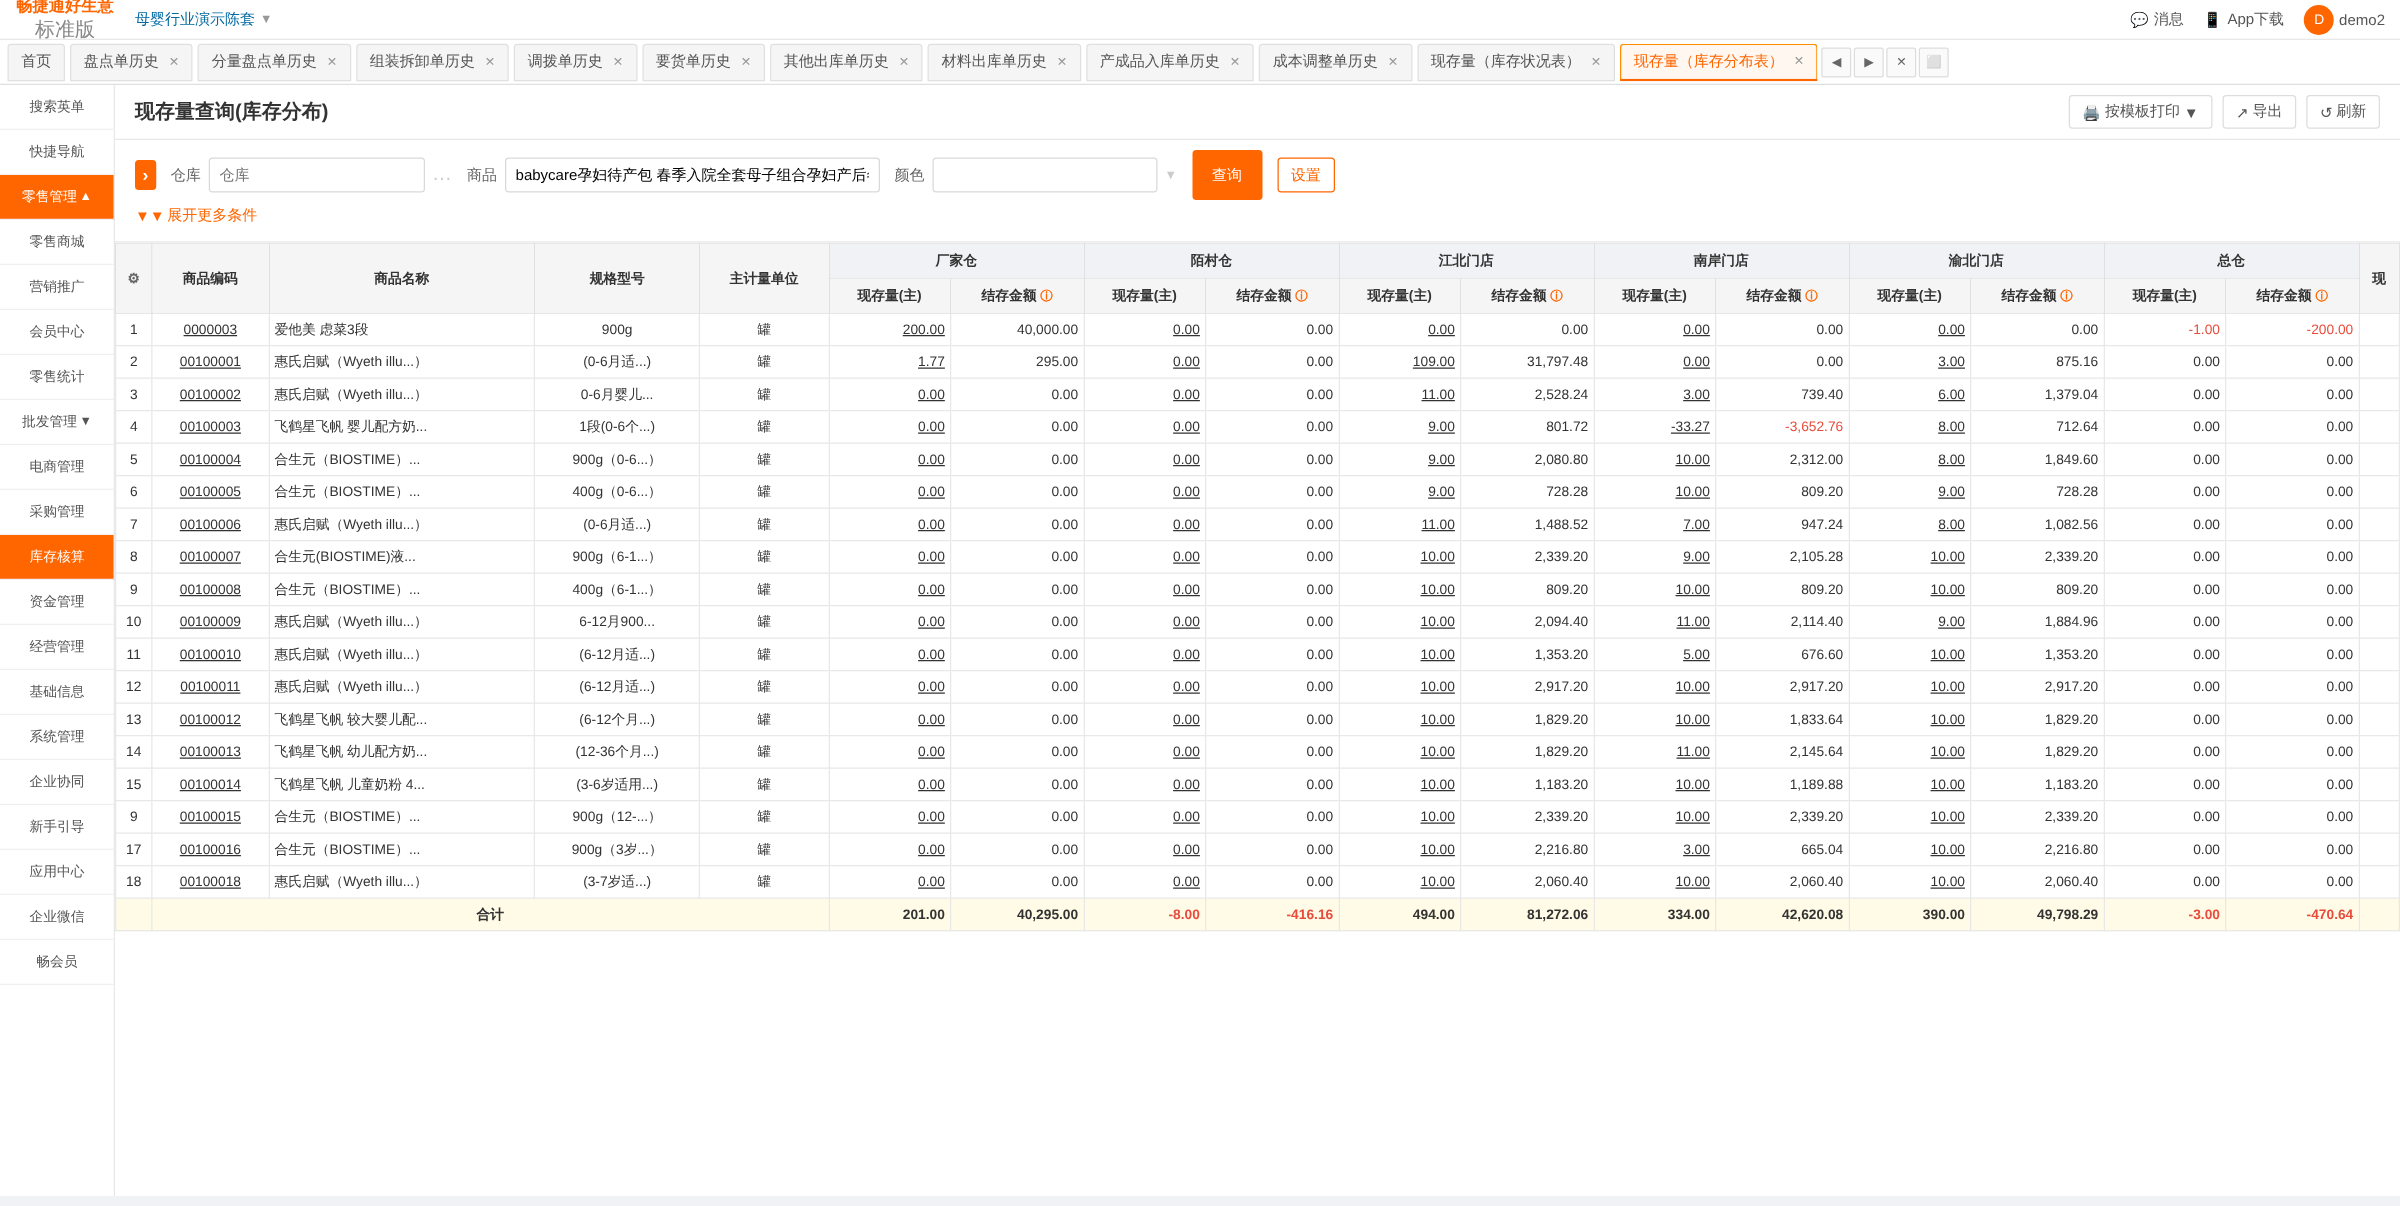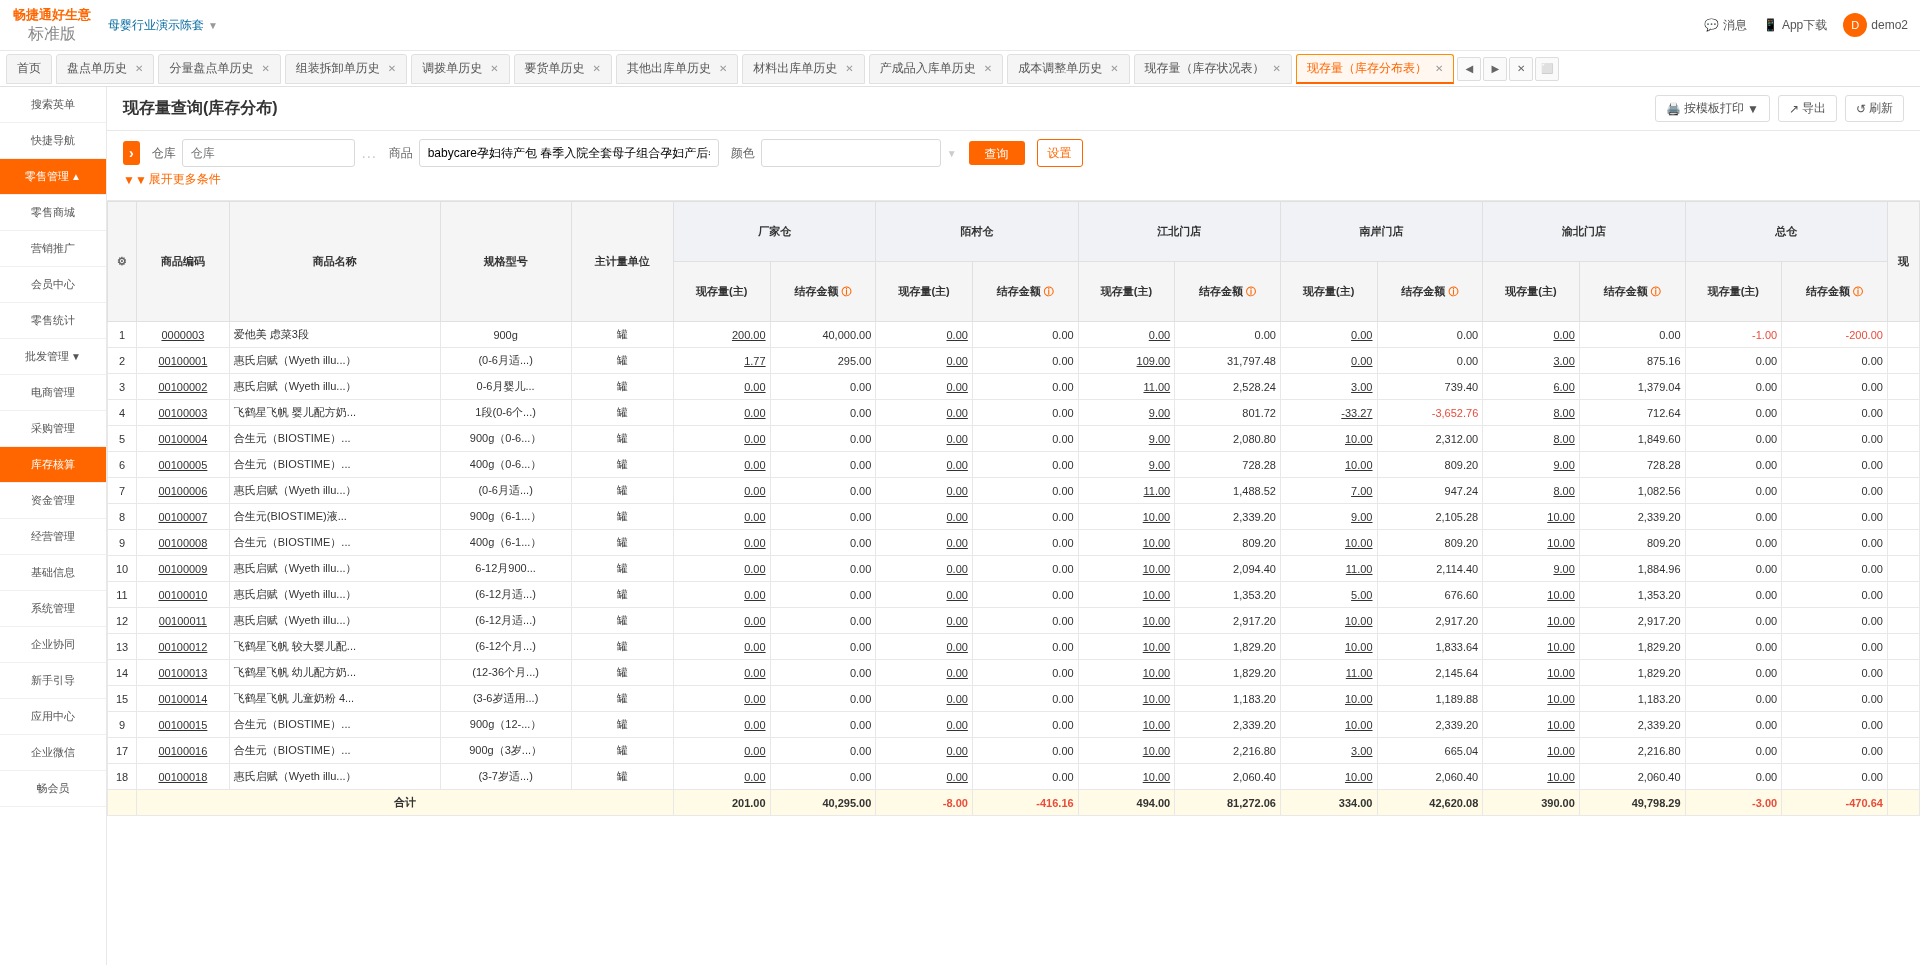--- a/index.html
+++ b/index.html
@@ -1,38 +1,38 @@
 <!DOCTYPE html>
 <html><head>
   <meta charset="utf-8">
   <style>
     * { box-sizing: border-box; margin: 0; padding: 0; }
     body { font-family: 'Microsoft YaHei', Arial, sans-serif; font-size: 12px; background: #f0f2f5; color: #333; overflow: hidden; }
 
     
-    .top-bar { height: 51px; background: #fff; display: flex; align-items: center; justify-content: space-between; padding: 0 12px; border-bottom: 1px solid #e8e8e8; }
+    .top-bar { height: 32px; background: #fff; display: flex; align-items: center; justify-content: space-between; padding: 0 12px; border-bottom: 1px solid #e8e8e8; }
     .top-bar-left { display: flex; align-items: center; gap: 8px; }
     .logo-area { display: flex; flex-direction: column; align-items: center; width: 80px; }
     .top-bar-right { display: flex; align-items: center; gap: 16px; font-size: 12px; color: #555; }
     .top-bar-icon { display: flex; align-items: center; gap: 4px; cursor: pointer; }
 
     
     .tab-bar { height: 36px; background: #fff; display: flex; align-items: center; padding: 0 4px; border-bottom: 1px solid #e0e0e0; overflow-x: auto; white-space: nowrap; }
     .tab-bar::-webkit-scrollbar { height: 0; }
     .tab-item { display: inline-flex; align-items: center; padding: 0 10px; height: 30px; margin: 0 2px; border-radius: 3px 3px 0 0; font-size: 12px; cursor: pointer; border: 1px solid transparent; gap: 4px; white-space: nowrap; }
     .tab-item.active { background: #fff7f0; border-color: #ff8c00; color: #ff6600; border-bottom: 2px solid #ff6600; justify-content: flex-end; }
     .tab-item.normal { background: #f5f5f5; border-color: #e0e0e0; color: #555; }
     .tab-item .tab-close { color: #999; font-size: 10px; margin-left: 4px; }
     .tab-nav-btn { width: 24px; height: 24px; display: flex; align-items: center; justify-content: center; cursor: pointer; color: #666; border: 1px solid #ddd; background: #fafafa; border-radius: 2px; margin: 0 1px; font-size: 10px; }
 
     
     .main-layout { display: flex; height: calc(965px - 40px - 36px); }
 
     
-    .sidebar { width: 107px; background: #fff; border-right: 1px solid #e8e8e8; display: flex; flex-direction: column; overflow-y: auto; flex-shrink: 0; }
+    .sidebar { width: 92px; background: #fff; border-right: 1px solid #e8e8e8; display: flex; flex-direction: column; overflow-y: auto; flex-shrink: 0; }
     .sidebar-item { padding: 10px 6px; text-align: center; cursor: pointer; font-size: 11px; color: #555; border-bottom: 1px solid #f0f0f0; }
     .sidebar-item.active { background: #ff6600; color: #fff; }
     .sidebar-item.has-arrow { display: flex; align-items: center; justify-content: center; gap: 2px; }
 
     
     .content { flex: 1; display: flex; flex-direction: column; overflow: hidden; }
 
     
     .page-header { background: #fff; padding: 8px 16px; display: flex; align-items: center; justify-content: space-between; border-bottom: 1px solid #e8e8e8; }
     .page-title { font-size: 16px; font-weight: bold; color: #333; }
@@ -41,29 +41,29 @@
 
     
     .filter-area { background: #fff; padding: 8px 16px; border-bottom: 1px solid #e8e8e8; }
     .filter-row { display: flex; align-items: center; gap: 12px; flex-wrap: wrap; }
     .filter-item { display: flex; align-items: center; gap: 6px; }
     .filter-label { color: #666; font-size: 12px; white-space: nowrap; }
     .filter-input { border: 1px solid #d9d9d9; border-radius: 3px; padding: 4px 8px; font-size: 12px; height: 28px; min-width: 120px; }
     .filter-input-long { min-width: 300px; }
     .filter-input-color { min-width: 180px; }
     .btn-expand { border: none; background: none; color: #ff6600; cursor: pointer; font-size: 12px; display: flex; align-items: center; gap: 2px; }
-    .btn-query { background: #ff6600; color: #fff; border: none; border-radius: 3px; padding: 5px 16px; cursor: pointer; font-size: 12px; height: 24px; }
+    .btn-query { background: #ff6600; color: #fff; border: none; border-radius: 3px; padding: 5px 16px; cursor: pointer; font-size: 12px; height: 40px; }
     .btn-setting { background: #fff; color: #ff6600; border: 1px solid #ff6600; border-radius: 3px; padding: 5px 10px; cursor: pointer; font-size: 12px; height: 28px; }
     .expand-bar { display: flex; align-items: center; padding: 4px 0; }
 
     
     .table-area { flex: 1; overflow: auto; background: #fff; margin: 0; }
     table { width: 100%; border-collapse: collapse; font-size: 12px; }
     thead tr { background: #f5f5f5; position: sticky; top: 0; z-index: 10; }
-    thead th { border: 1px solid #e0e0e0; padding: 22px 4px; text-align: center; font-weight: 600; color: #333; white-space: nowrap; font-size: 11px; }
+    thead th { border: 1px solid #e0e0e0; padding: 6px 4px; text-align: center; font-weight: 600; color: #333; white-space: nowrap; font-size: 11px; }
     tbody td { border: 1px solid #e8e8e8; padding: 5px 4px; text-align: center; white-space: nowrap; font-size: 11px; color: #333; }
     tbody tr.summary-row { background: #fffbe6; font-weight: bold; }
     .text-right { text-align: right; }
     .text-red { color: #e74c3c; }
     .underline { text-decoration: underline; color: #333; cursor: pointer; }
     .col-group-header { background: #f0f2f5; }
     .setting-icon { width: 20px; height: 20px; cursor: pointer; display: inline-flex; align-items: center; justify-content: center; color: #666; }
     .orange-arrow { background: #ff6600; color: #fff; border: none; border-radius: 3px; padding: 4px 6px; cursor: pointer; font-size: 14px; font-weight: bold; }
 
     

